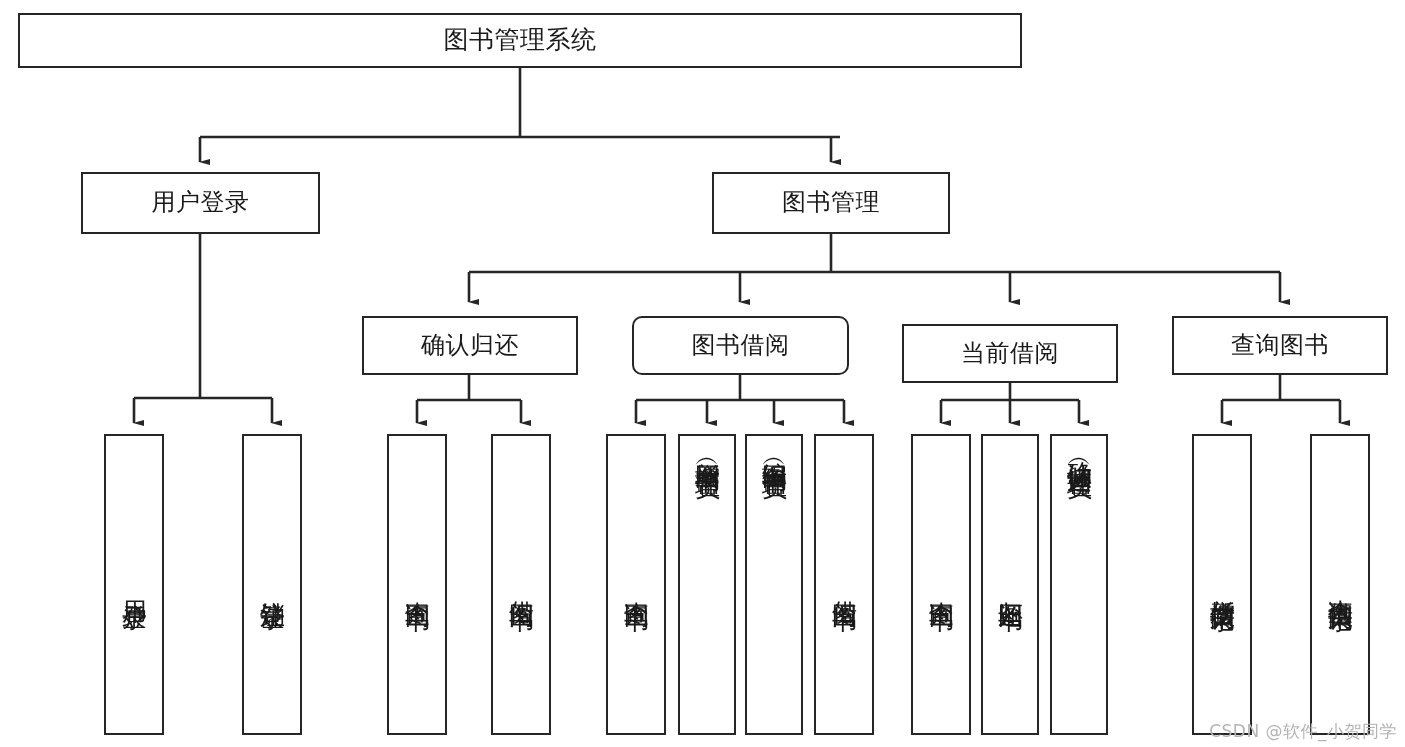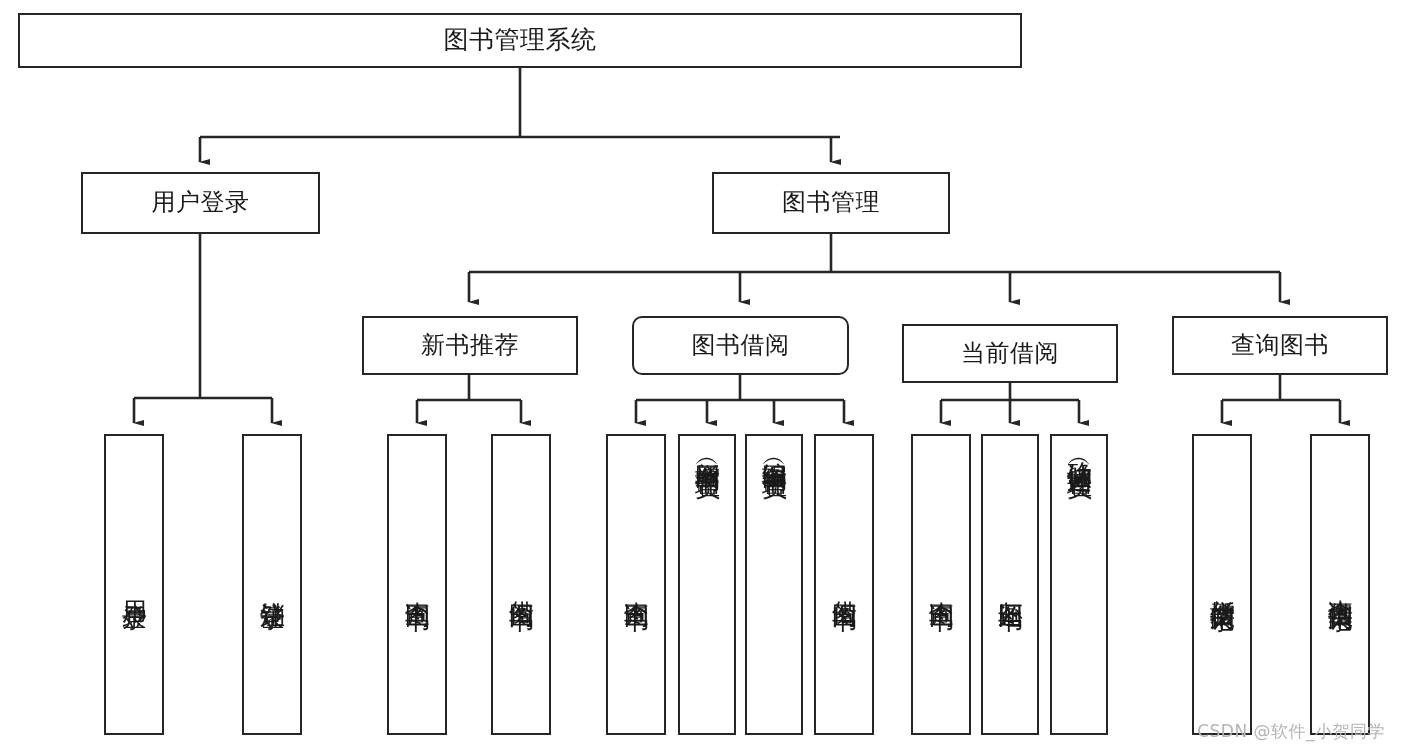--- a/index.html
+++ b/index.html
@@ -62,21 +62,21 @@
     letter-spacing: 2px;
     white-space: nowrap;
     margin: 0 auto;
   }
   .node.vert.center {
     align-items: center;
     padding-top: 0;
   }
   .watermark {
     position: absolute;
-    right: 20px;
+    right: 8px;
     bottom: 4px;
     font-size: 17px;
     color: #b4b4b4;
     white-space: nowrap;
     letter-spacing: 0.5px;
   }
 </style>
 </head>
 <body>
 
@@ -137,21 +137,21 @@
   </div>
 
   <div class="node horiz" style="left:81px; top:172px; width:239px; height:62px;">
     <span class="lbl">用户登录</span>
   </div>
   <div class="node horiz" style="left:712px; top:172px; width:238px; height:62px;">
     <span class="lbl">图书管理</span>
   </div>
 
   <div class="node horiz" style="left:362px; top:316px; width:216px; height:59px;">
-    <span class="lbl">新书推荐</span>
+    <span class="lbl">确认归还</span>
   </div>
   <div class="node horiz" style="left:632px; top:316px; width:217px; height:59px;border-radius:10px;">
     <span class="lbl">图书借阅</span>
   </div>
   <div class="node horiz" style="left:902px; top:316px; width:216px; height:59px;margin-top:8px;">
     <span class="lbl">当前借阅</span>
   </div>
   <div class="node horiz" style="left:1172px; top:316px; width:216px; height:59px;">
     <span class="lbl">查询图书</span>
   </div>

